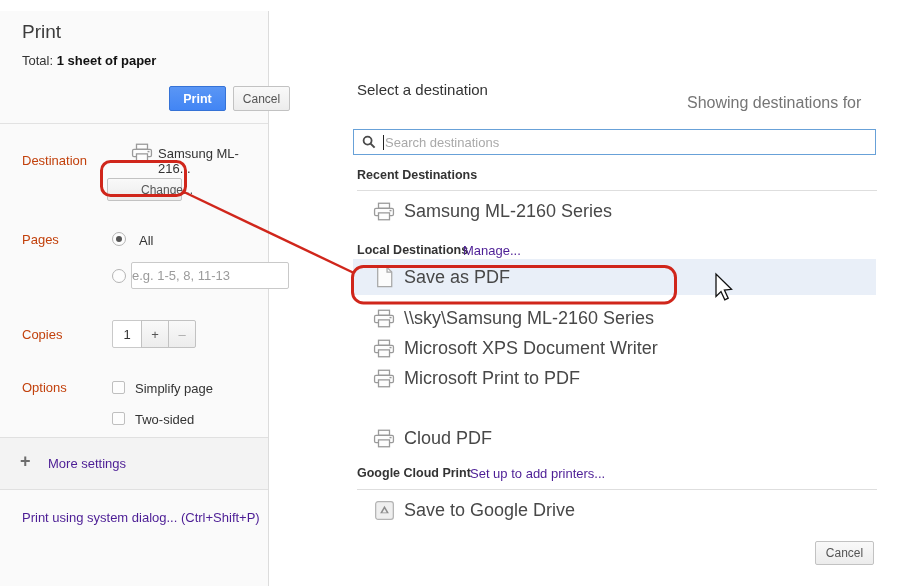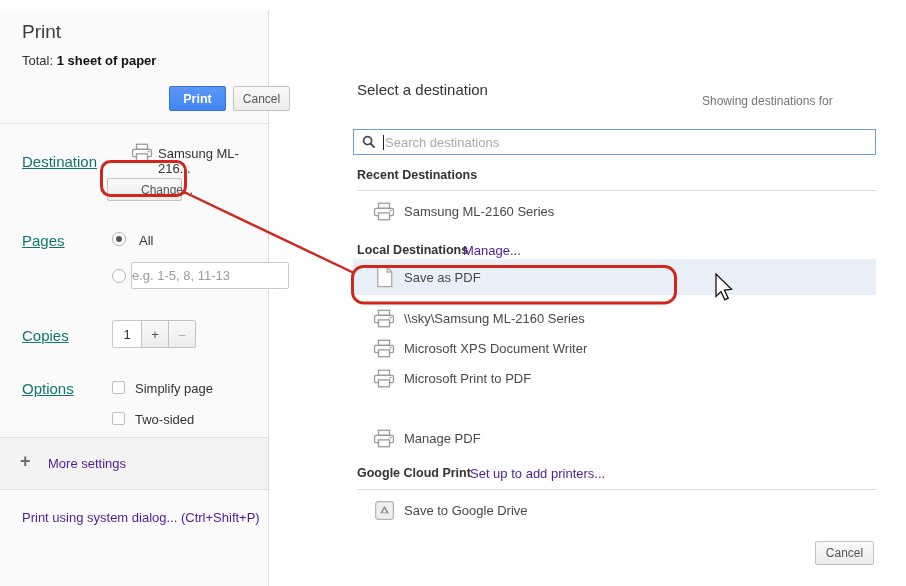--- a/index.html
+++ b/index.html
@@ -14,21 +14,21 @@
   .lp-total { position:absolute; left:22px; top:42px; font-size:13px; color:#333; }
   .lp-total b { color:#111; }
   .btn { display:inline-flex; align-items:center; justify-content:center;
     border:1px solid #c2c2c2; border-radius:2px;
     background:linear-gradient(#f9f9f9,#ececec); color:#555; font-size:12px; cursor:pointer; }
   .btn-print { position:absolute; left:169px; top:75px; width:57px; height:25px;
     background:linear-gradient(#5a96f5,#4285f4); border:1px solid #3572d6;
     color:#fff; font-weight:bold; font-size:12.5px; }
   .btn-cancel-lp { position:absolute; left:233px; top:75px; width:57px; height:25px; }
   .hdiv-lp { position:absolute; left:0; top:112px; width:100%; height:1px; background:#e2e2e2; }
-  .lp-label { position:absolute; font-size:15px; color:#0f766e;text-decoration:underline; }
+  .lp-label { position:absolute; font-size:13px; color:#c2410c; }
   .dest-name { position:absolute; left:158px; top:135px; font-size:13px; color:#333; }
   .btn-change { position:absolute; left:107px; top:167px; width:75px; height:23px;padding-left:45px; }
   .radio { position:absolute; width:14px; height:14px; border:1px solid #b4b4b4;
     border-radius:50%; background:#fdfdfd; }
   .radio.sel::after { content:""; position:absolute; left:3px; top:3px; width:6px; height:6px;
     border-radius:50%; background:#555; }
   .opt-text { position:absolute; font-size:13px; color:#333; }
   .pages-input { position:absolute; left:131px; top:251px; width:158px; height:27px;
     border:1px solid #c9c9c9; border-radius:2px; background:#fff;
     font-size:13px; color:#333; font-family:inherit; }
@@ -43,31 +43,31 @@
     border-radius:2px; background:#fdfdfd; }
   .more-bar { position:absolute; left:0; top:426px; width:100%; height:53px;
     background:#f3f3f3; border-top:1px solid #e0e0e0; border-bottom:1px solid #e0e0e0; }
   .plus-glyph { position:absolute; left:20px; top:13px; font-size:18px; font-weight:bold; color:#6d6d6d; }
   .link { color:#4c1d95; font-size:13px; cursor:pointer; text-decoration:none; }
   .more-link { position:absolute; left:48px; top:18px; }
   .sys-link { position:absolute; left:22px; top:499px; }
 
   
   .dlg-title { position:absolute; left:357px; top:81px; font-size:15px; color:#333; }
-  .dlg-showing { position:absolute; left:687px; top:94px; font-size:12px; color:#757575;margin-left:15px; }
+  .dlg-showing { position:absolute; left:687px; top:94px; font-size:16px; color:#757575; }
   .search-box { position:absolute; left:353px; top:129px; width:523px; height:26px;
     border:1px solid #68a1d8; background:#fff; display:flex; align-items:center; padding-left:8px; }
   .caret { width:1px; height:15px; background:#222; margin-left:7px; }
   .search-ph { font-size:13px; color:#a9a9a9; margin-left:1px; }
   .sec-header { position:absolute; font-size:12.5px; font-weight:bold; color:#333; }
   .sec-div { position:absolute; width:520px; height:1px; background:#dedede; left:357px; }
   .dest-row { position:absolute; left:353px; width:523px; height:30px;
     display:flex; align-items:center; cursor:pointer; }
   .dest-row .row-icon { width:24px; margin-left:19px; display:flex; justify-content:center; }
-  .dest-row .row-label { font-size:13px; color:#484848; margin-left:8px; }
+  .dest-row .row-label { font-size:18px; color:#484848; margin-left:8px; }
   .row-selected { background:#e9eff8; }
   .btn-cancel-dlg { position:absolute; left:815px; top:541px; width:59px; height:24px; }
 
   .annotations { position:absolute; left:0; top:0; width:906px; height:586px; pointer-events:none; }
 </style>
 </head>
 <body>
 
 <div id="screen">
 
@@ -198,21 +198,21 @@
 
   <div class="dest-row" style="top:423px;">
     <span class="row-icon">
       <svg width="22" height="19" viewBox="0 0 24 20">
         <rect x="6" y="1" width="12" height="5.5" fill="#fdfdfd" stroke="#9a9a9a" stroke-width="1.4"></rect>
         <rect x="1.7" y="6.5" width="20.6" height="8" rx="1.5" fill="#fdfdfd" stroke="#9a9a9a" stroke-width="1.4"></rect>
         <rect x="18" y="8.2" width="2.2" height="1.6" fill="#9a9a9a"></rect>
         <rect x="6" y="11.5" width="12" height="7.5" fill="#fdfdfd" stroke="#9a9a9a" stroke-width="1.4"></rect>
       </svg>
     </span>
-    <span class="row-label">Manage PDF</span>
+    <span class="row-label">Cloud PDF</span>
   </div>
 
   <div class="sec-header" style="left:357px;top:466px;">Google Cloud Print</div>
   <a class="link" style="position:absolute;left:470px;top:466px;">Set up to add printers...</a>
   <div class="sec-div" style="top:489px;"></div>
 
   <div class="dest-row" style="top:495px;">
     <span class="row-icon">
       <svg width="19" height="19" viewBox="0 0 20 20">
         <rect x="0.7" y="0.7" width="18.6" height="18.6" rx="2.5" fill="#efefef" stroke="#b3b3b3" stroke-width="1.3"></rect>

